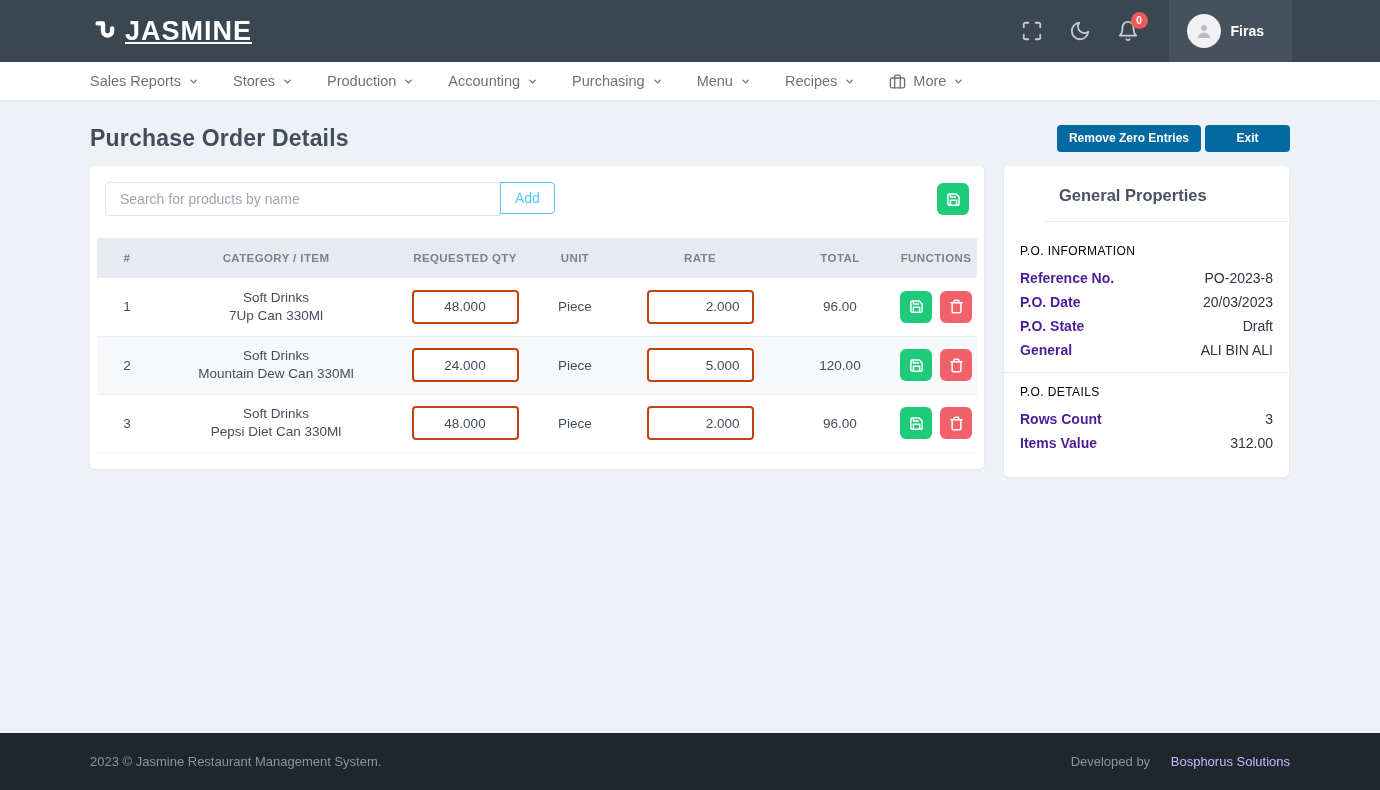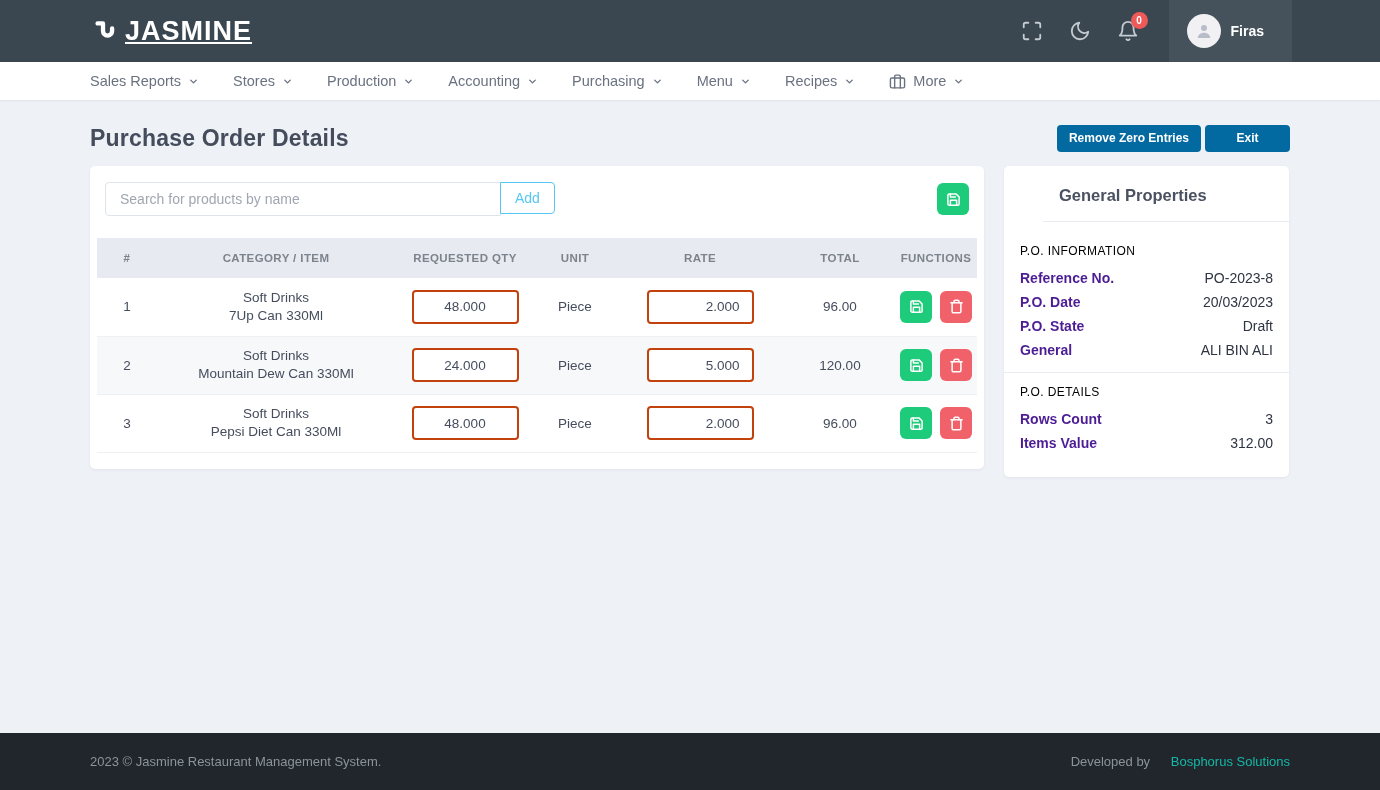--- a/index.html
+++ b/index.html
@@ -62,21 +62,21 @@
   .side-head { font-size:16.5px; font-weight:bold; color:#4a5160; padding:20px 16px 16px 16px; border-bottom:1px solid #e8ebf0;margin-left:39px; }
   .side-body { padding:14px 16px 18px 16px; }
   .sec-label { font-size:12px; color:#000000; letter-spacing:.4px; margin:8px 0 12px 0; }
   .prop-row { display:flex; justify-content:space-between; align-items:center; margin-bottom:8px; font-size:14px; }
   .prop-label { font-weight:bold; color:#4c1d95; }
   .prop-value { color:#2e3442; }
   .side-divider { border-top:1px solid #e8ebf0; margin:14px -16px 12px -16px; }
 
   
   .footer { position:absolute; left:0; bottom:0; width:1380px; height:57px; background:#21262c; display:flex; align-items:center; justify-content:space-between; padding:0 90px; font-size:13px; color:#8b939b; }
-  .footer a { color:#14b8a6; text-decoration:none; cursor:pointer;padding-left:17px; }
+  .footer a { color:#c4b5fd; text-decoration:none; cursor:pointer;padding-left:17px; }
 </style>
 </head>
 <body>
 
 <div class="topbar">
   <div class="brand">
     <svg viewBox="0 0 24 24" width="26" height="26" fill="none" stroke="#ffffff" stroke-width="4" stroke-linecap="round" stroke-linejoin="round">
         <path d="M7 5 H12 V12 A4.2 4.2 0 0 0 20.4 12 V9.5"></path>
       </svg>
     <span class="brand-name">JASMINE</span>

